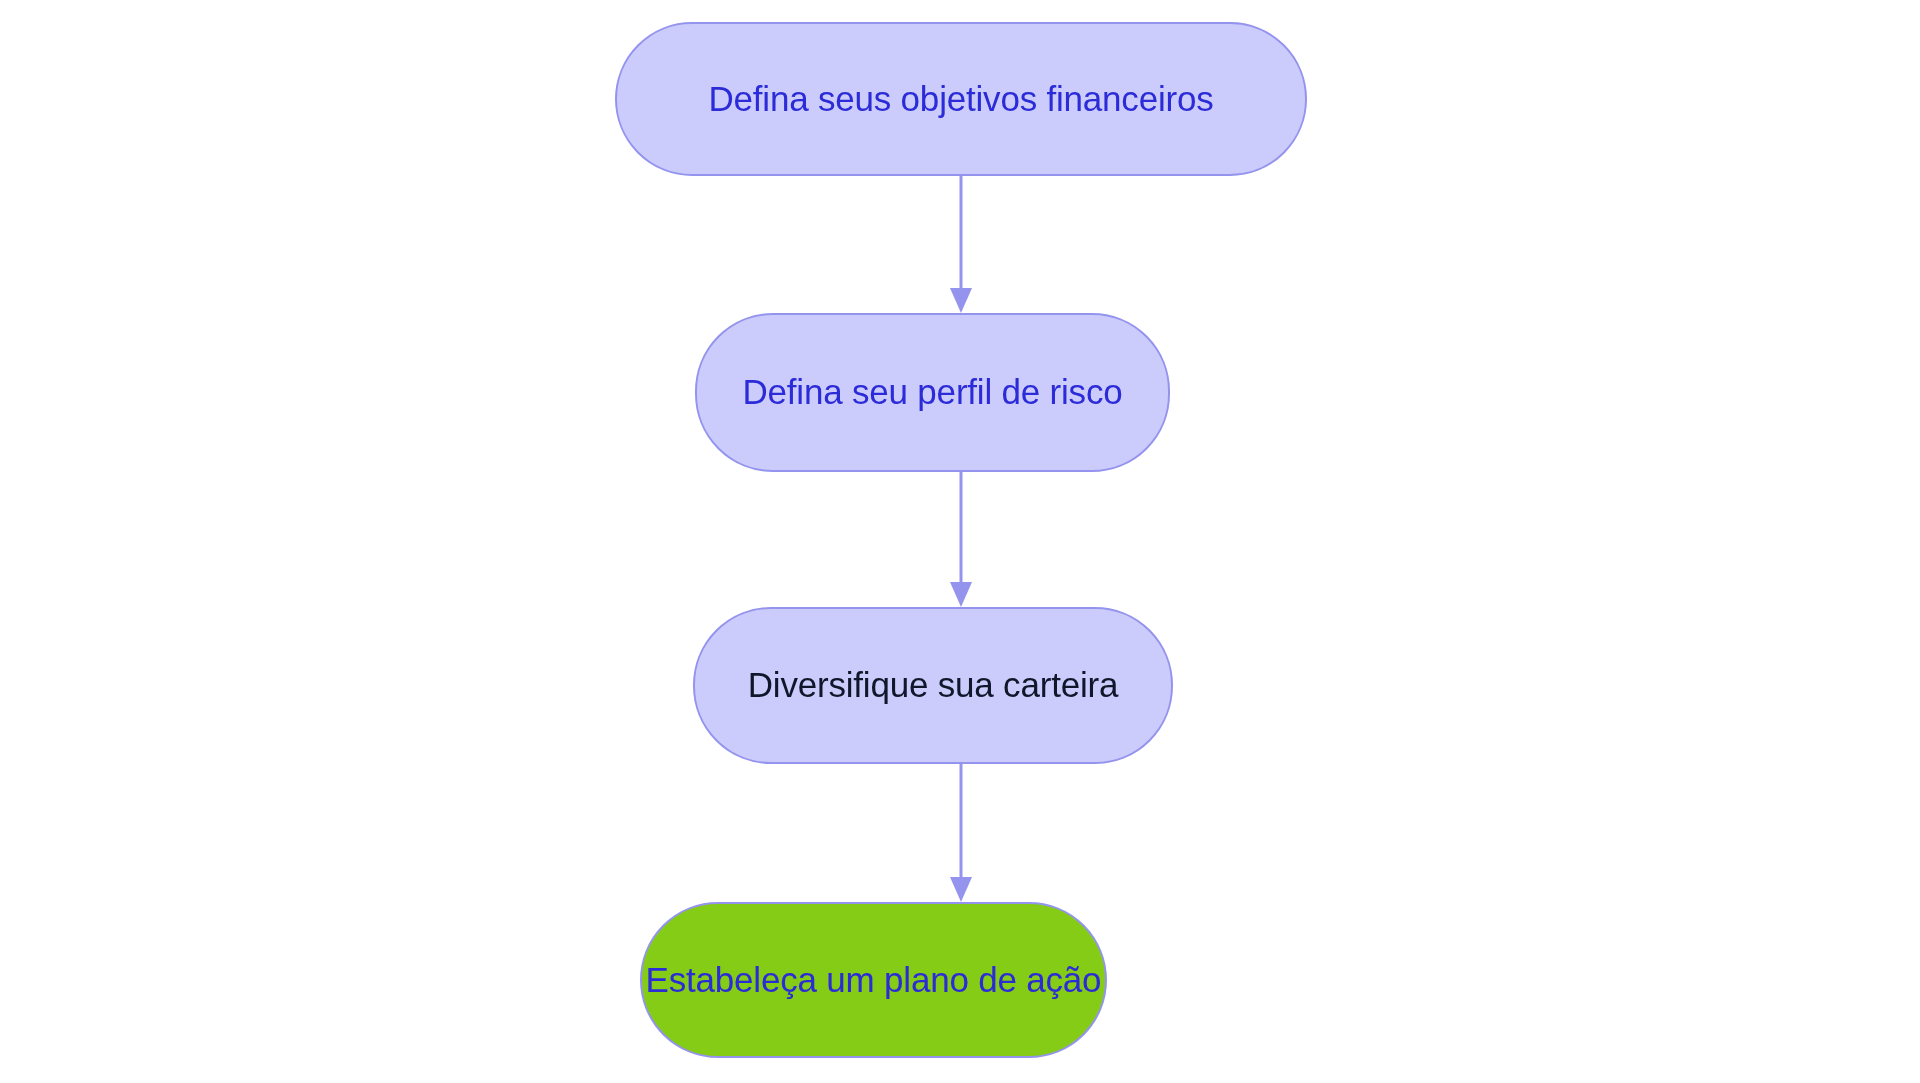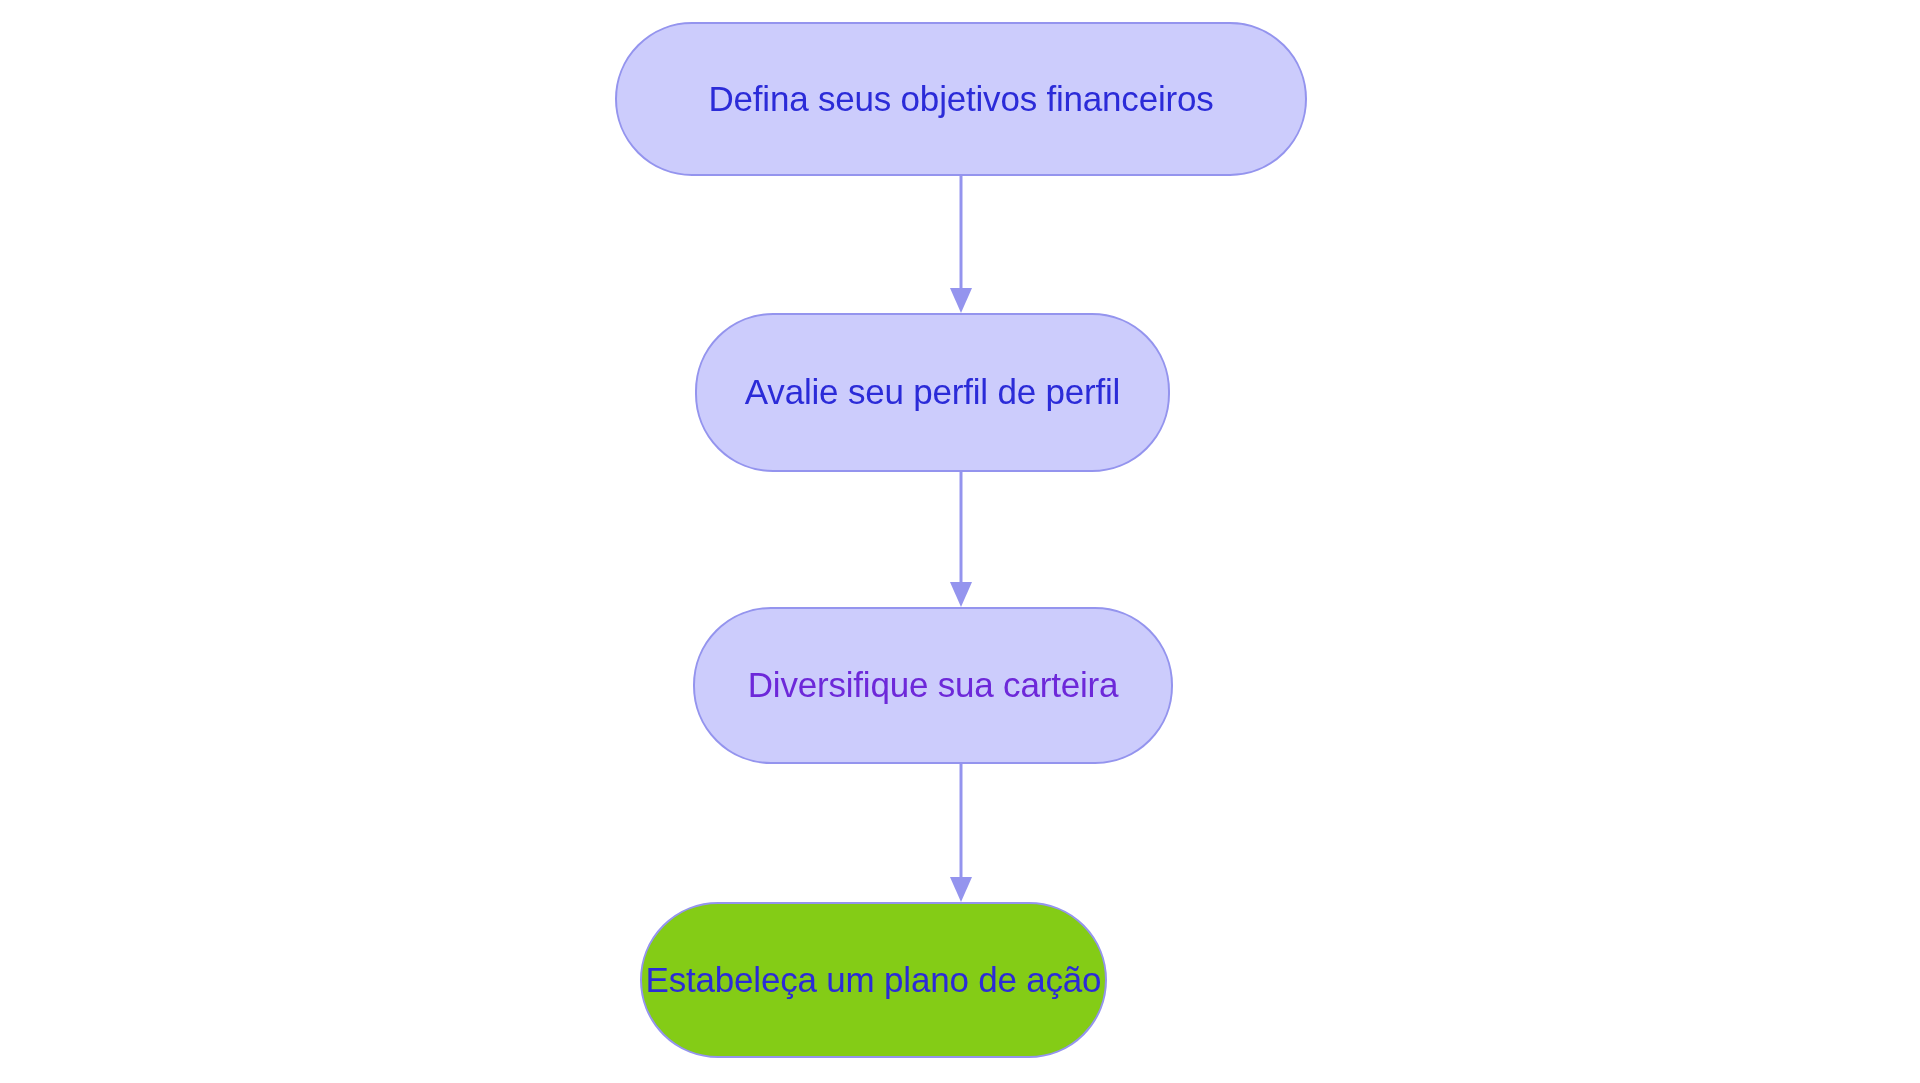--- a/index.html
+++ b/index.html
@@ -66,24 +66,24 @@
           <polygon points="950,877 972,877 961,902" fill="#9494ee"></polygon>
         </g>
       </svg>
     </div>
 
   <div class="flow-node" id="node-1" style="left: 615px; top: 22px; width: 692px; height: 154px; background: rgb(204, 204, 252); border-color: rgb(148, 148, 238); border-width: 2px; border-radius: 77px;">
     <span class="flow-node-label" style="color: rgb(43, 43, 216); font-size: 35px;">Defina seus objetivos financeiros</span>
   </div>
 
   <div class="flow-node" id="node-2" style="left: 695px; top: 313px; width: 475px; height: 159px; background: rgb(204, 204, 252); border-color: rgb(148, 148, 238); border-width: 2px; border-radius: 78px;">
-    <span class="flow-node-label" style="color: rgb(43, 43, 216); font-size: 35px;">Avalie seu perfil de perfil</span>
+    <span class="flow-node-label" style="color: rgb(43, 43, 216); font-size: 35px;">Defina seu perfil de risco</span>
   </div>
 
   <div class="flow-node" id="node-3" style="left: 693px; top: 607px; width: 480px; height: 157px; background: rgb(204, 204, 252); border-color: rgb(148, 148, 238); border-width: 2px; border-radius: 78px;">
-    <span class="flow-node-label" style="color: #6d28d9; font-size: 35px;">Diversifique sua carteira</span>
+    <span class="flow-node-label" style="color: #0f172a; font-size: 35px;">Diversifique sua carteira</span>
   </div>
 
   <div class="flow-node" id="node-4" style="left: 640px; top: 902px; width: 467px; height: 156px; background: #84cc16; border-color: rgb(148, 148, 238); border-width: 2px; border-radius: 78px;">
     <span class="flow-node-label" style="color: rgb(43, 43, 216); font-size: 35px;">Estabeleça um plano de ação</span>
   </div>
 
 </div>
 
 </body></html>

